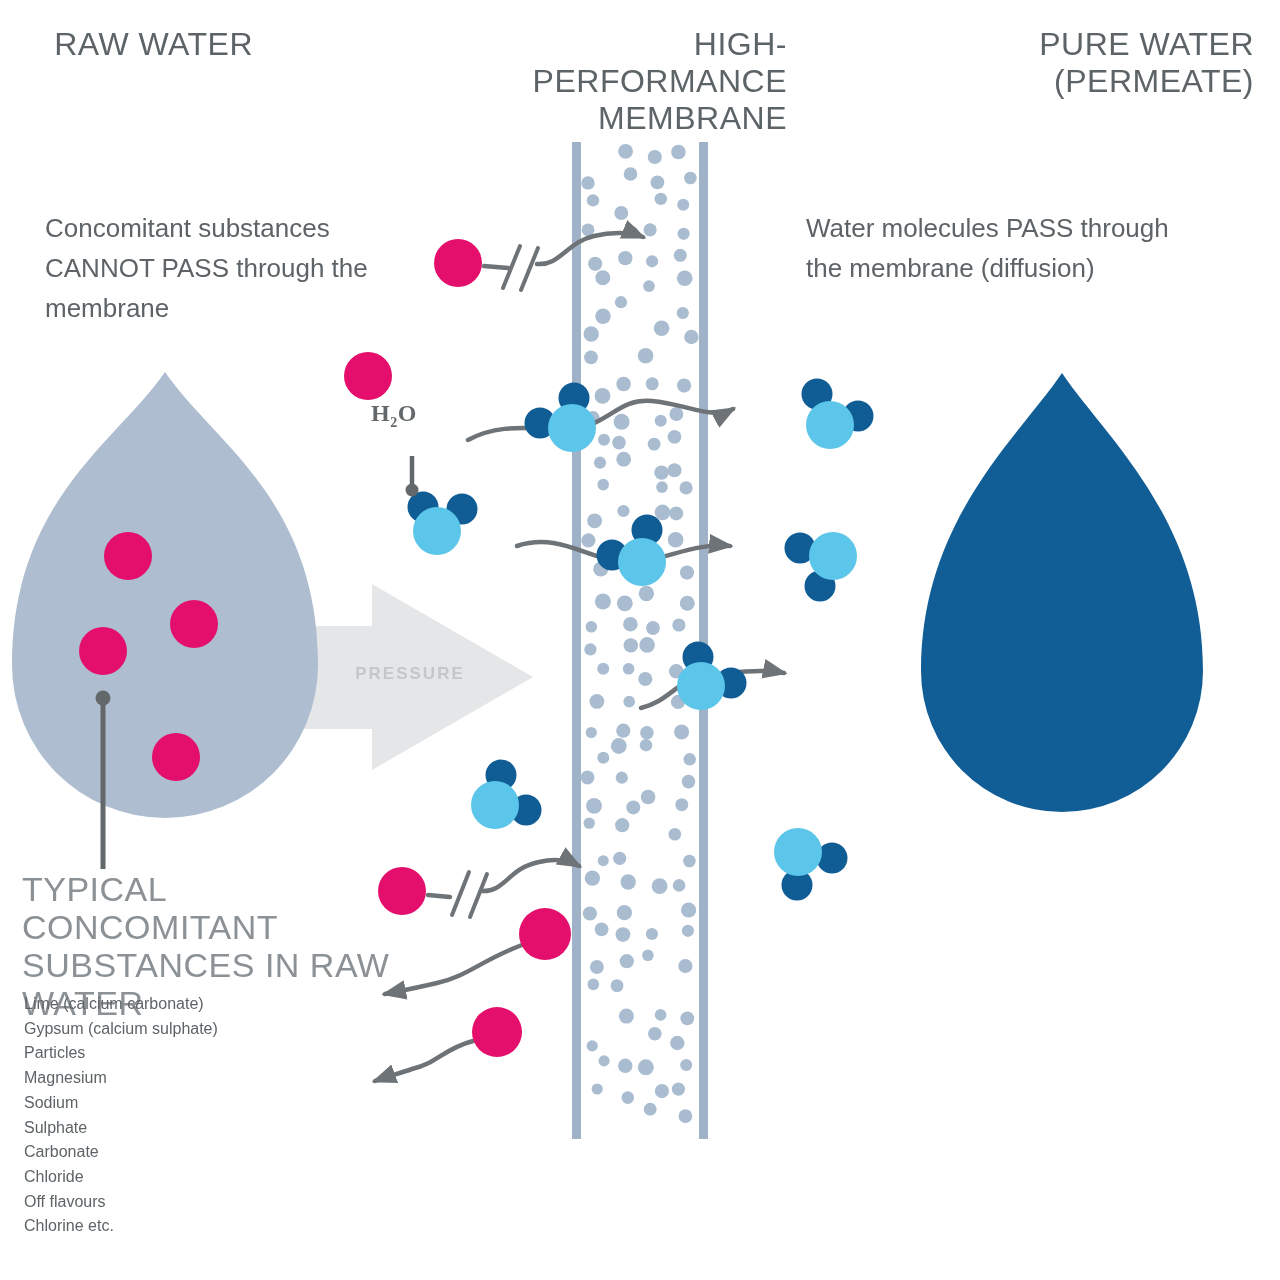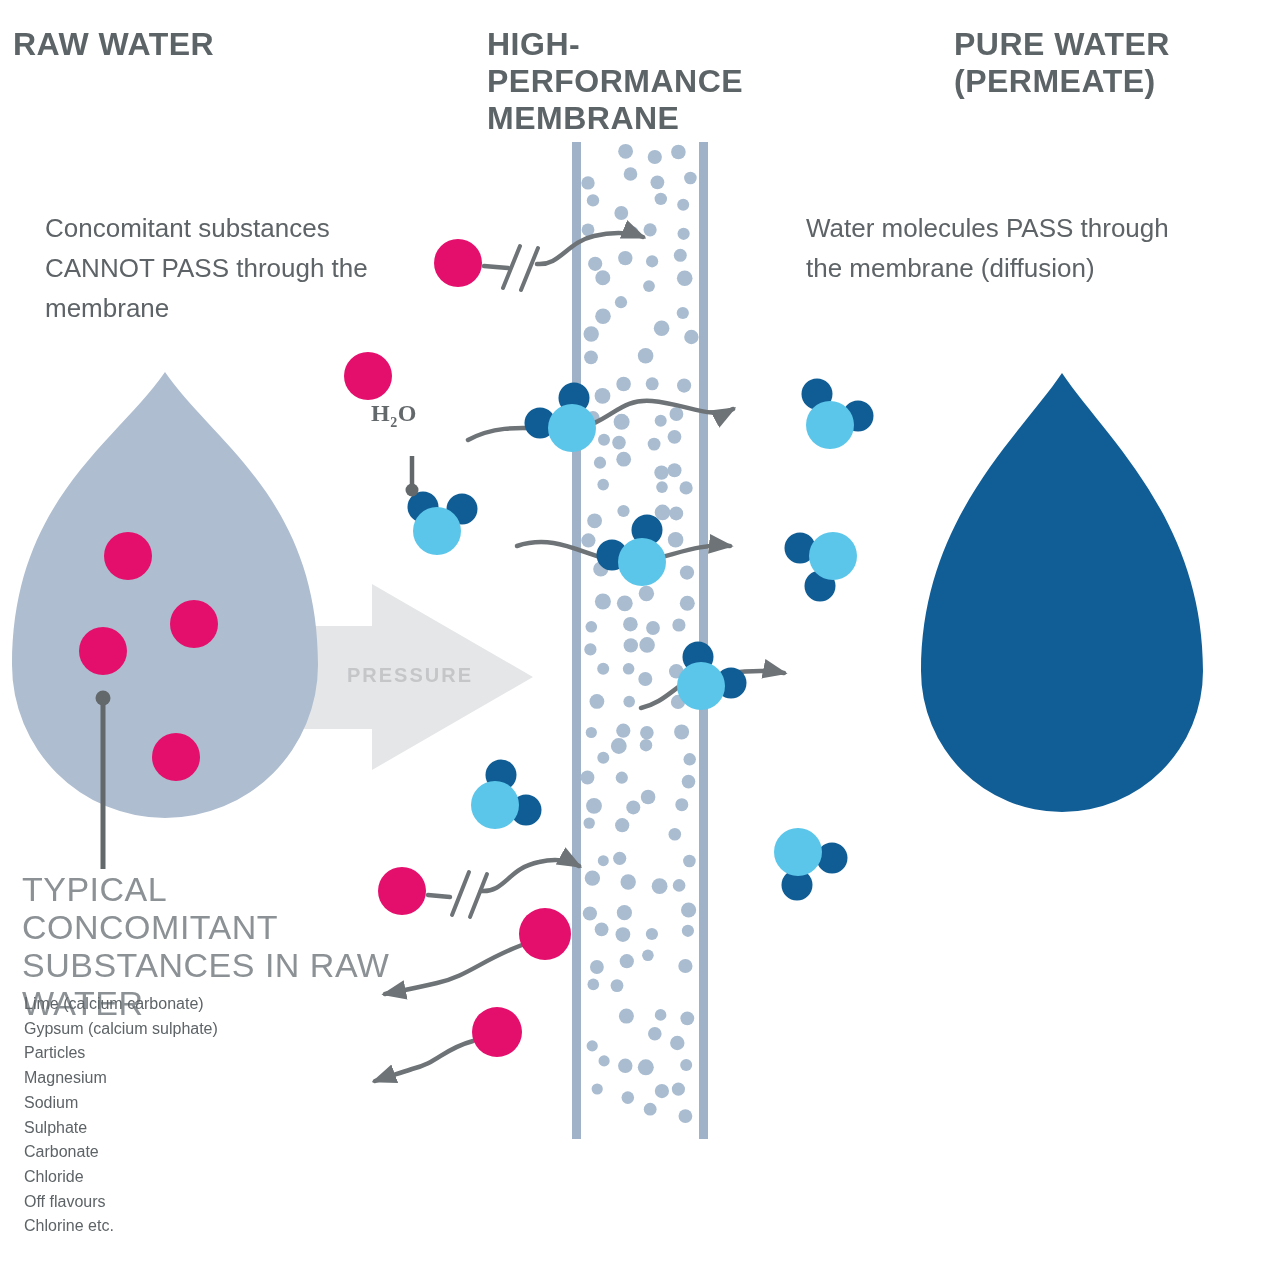--- a/index.html
+++ b/index.html
@@ -3,35 +3,35 @@
 <meta charset="utf-8">
 <style>
   html,body{margin:0;padding:0;background:#fff;}
   #stage{
     position:relative;width:1280px;height:1280px;background:#fff;overflow:hidden;
     font-family:"Liberation Sans", sans-serif;
   }
   .abs{position:absolute;}
   svg{position:absolute;left:0;top:0;}
   .col-title{
-    color:var(--title-text);font-size:32px;font-weight:bold;line-height:37px;
-    text-align:left;letter-spacing:.5px;
+    color:var(--title-text);font-size:32px;font-weight:normal;line-height:37px;
+    text-align:right;letter-spacing:.5px;
   }
   .title-raw{left:13px;top:26px;width:240px;}
   .title-membrane{left:487px;top:26px;width:300px;}
   .title-pure{left:954px;top:26px;width:300px;}
   .note{
     color:var(--body-text);font-size:26px;line-height:40px;
   }
   .note b{font-weight:normal;}
   .note-left{left:22px;top:208px;width:360px;margin-left:23px;}
   .note-right{left:806px;top:208px;width:390px;}
   .pressure-label{
     left:330px;top:664px;width:160px;text-align:center;
-    color:var(--pressure-text);font-size:20px;font-weight:bold;letter-spacing:2px;
+    color:var(--pressure-text);font-size:17px;font-weight:bold;letter-spacing:2px;
   }
   .h2o-label{
     left:371px;top:400px;color:var(--pointer-gray);
     font-size:24px;font-weight:bold;letter-spacing:.5px;font-family:Liberation Serif, serif;
   }
   .h2o-label sub{font-size:14px;}
   .subst-heading{
     left:22px;top:870px;width:380px;color:var(--heading-text);
     font-size:34px;line-height:38px;letter-spacing:.5px;
   }

